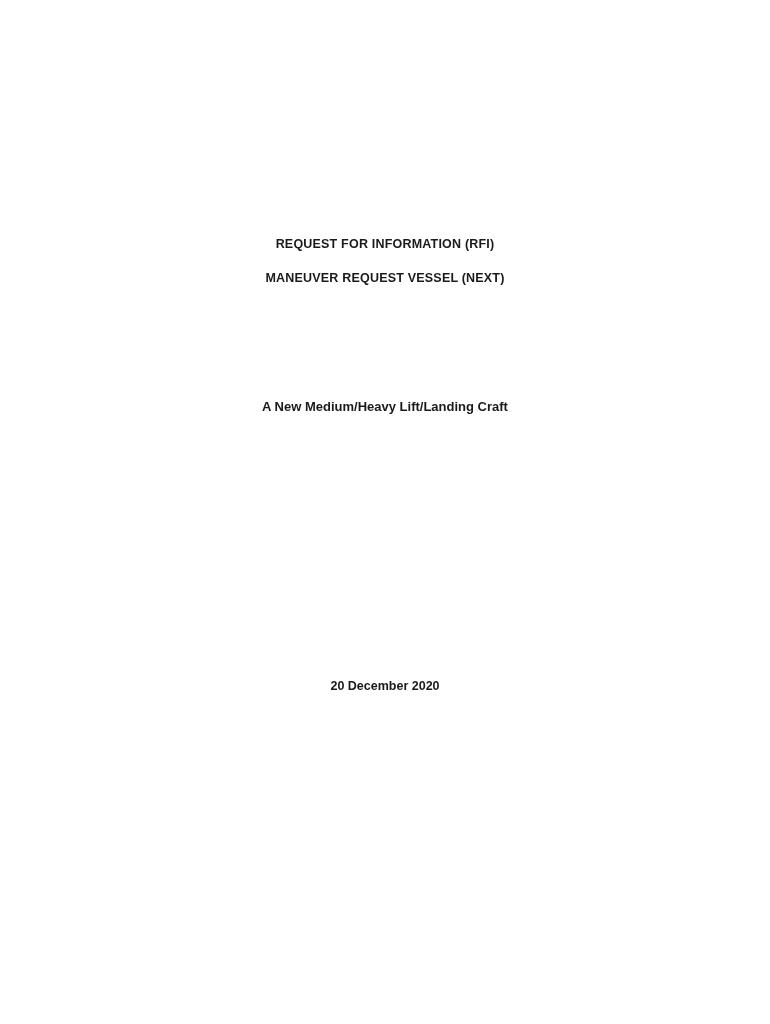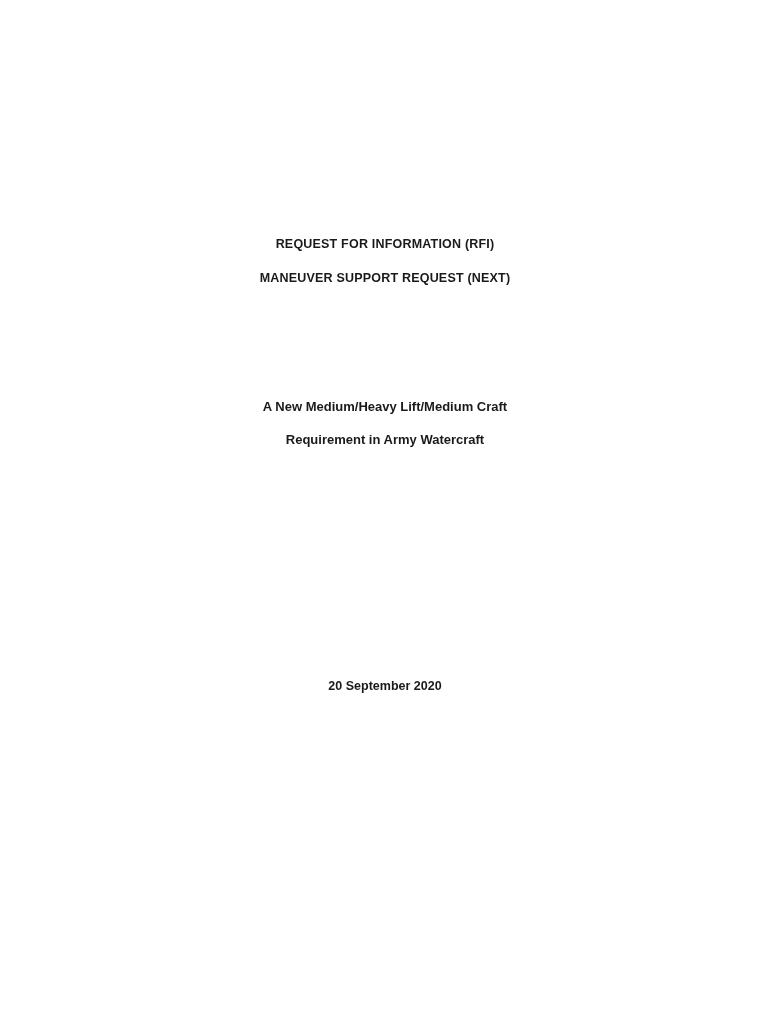--- a/index.html
+++ b/index.html
@@ -63,25 +63,24 @@
     color: #1a1a1a;
   }
 </style>
 </head>
 <body>
 
 <div class="page">
 
   <div class="title-block">
     <p class="title-line">REQUEST FOR INFORMATION (RFI)</p>
-    <p class="title-line">MANEUVER SUPPORT REQUEST (NEXT)</p>
+    <p class="title-line">MANEUVER REQUEST VESSEL (NEXT)</p>
   </div>
 
   <div class="subtitle-block">
-    <p class="subtitle-line">A New Medium/Heavy Lift/Medium Craft</p>
-    <p class="subtitle-line">Requirement in Army Watercraft</p>
+    <p class="subtitle-line">A New Medium/Heavy Lift/Landing Craft</p>
   </div>
 
   <div class="date-block">
-    <p class="date-line">20 September 2020</p>
+    <p class="date-line">20 December 2020</p>
   </div>
 
 </div>
 
 </body></html>

